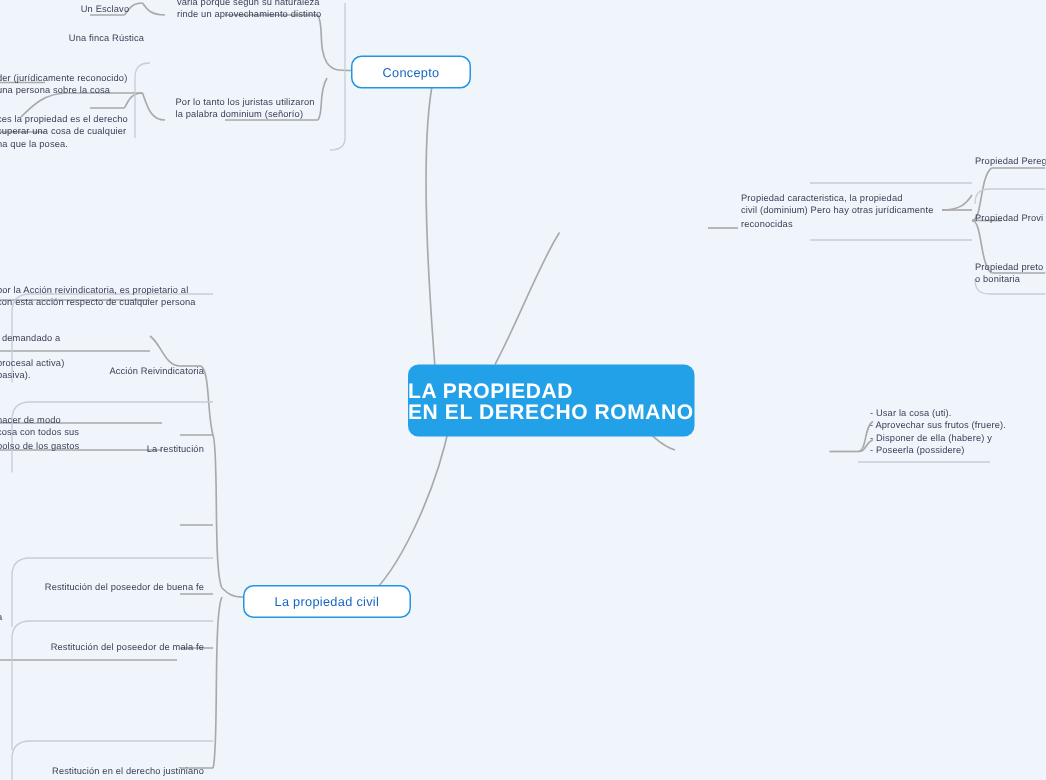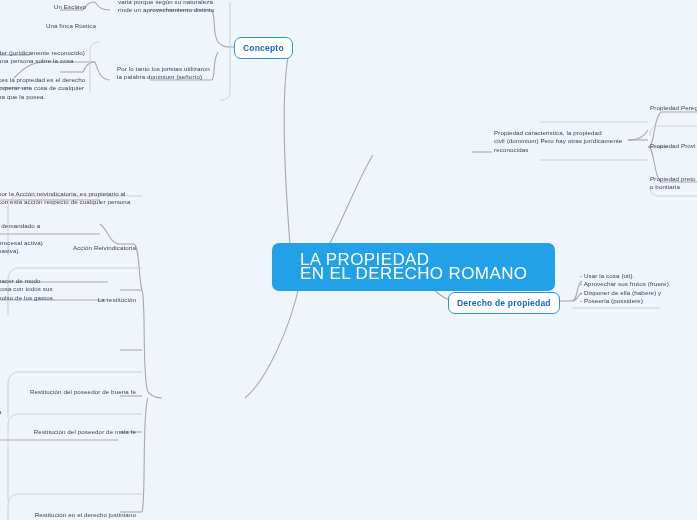--- a/index.html
+++ b/index.html
@@ -12,36 +12,36 @@
   }
   #canvas{position:absolute;inset:0;width:697px;height:520px;}
   svg.links{position:absolute;left:0;top:0;width:697px;height:520px;pointer-events:none;}
 
   .node{position:absolute;box-sizing:border-box;}
 
   .central{
     background:#22a0e8;
     color:#ffffff;
     border-radius:7px;
-    font-weight:normal;
-    font-size:17px;
+    font-weight:bold;
+    font-size:14px;
     letter-spacing:.4px;
     line-height:14px;
-    padding:10px 28px;
+    padding:10px 0;
     white-space:pre-line;
   }
   .branch{
     background:#ffffff;
     border:1.4px solid #2196e3;
     border-radius:7px;
     color:#1565c0;
-    font-weight:bold;
+    font-weight:normal;
     font-size:8.5px;
     letter-spacing:.2px;
-    padding:5px 8px;
+    padding:5px 20px;
     white-space:nowrap;
   }
   .leaf{
     color:#3a3f55;
     font-size:6.2px;
     line-height:8.4px;
     letter-spacing:.1px;
     white-space:pre-line;
   }
   .leaf.r{text-align:left;}
@@ -130,22 +130,22 @@
       <path d="M 230 2 L 230 92 C 230 98 226 100 220 100"></path>
     </g>
   </svg>
 
   <div class="node central" style="left:272px;top:243px;">LA PROPIEDAD
 EN EL DERECHO ROMANO</div>
 
   <div class="node branch" style="left:234px;top:37px;">Concepto</div>
 
 
-  <div class="node branch" style="left:448px;top:292px;">Derecho de propiedad</div>
-
+
+  <div class="node branch" style="left:162px;top:390px;">La propiedad civil</div>
 
   <div class="node leaf clip" style="left:118px;top:-2px;width:120px;">varia porque según su naturaleza
 rinde un aprovechamiento distinto</div>
 
   <div class="node leaf" style="left:35px;top:3px;width:70px;text-align:center;">Un Esclavo</div>
 
   <div class="node leaf" style="left:31px;top:22px;width:80px;text-align:center;">Una finca Rústica</div>
 
   <div class="node leaf" style="left:117px;top:65px;width:110px;">Por lo tanto los juristas utilizaron
 la palabra dominium (señorío)</div>

